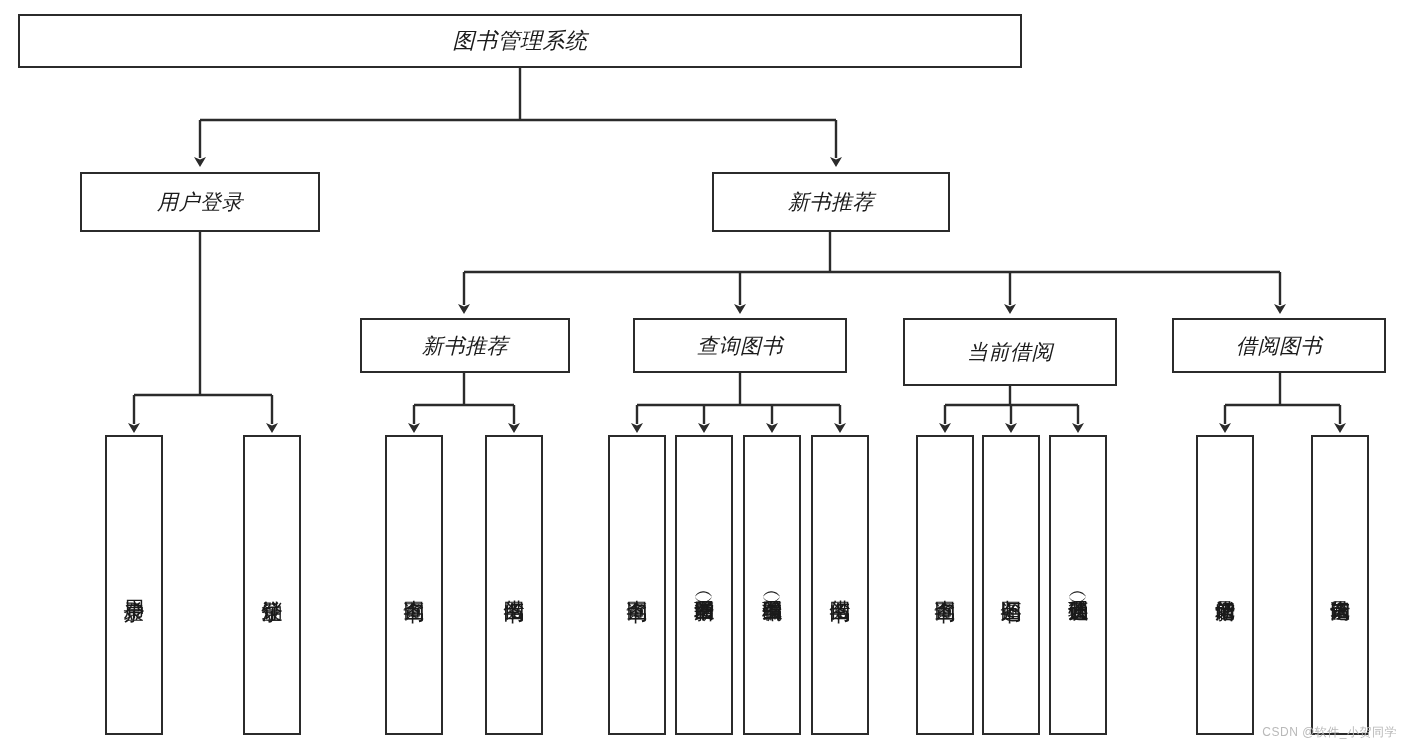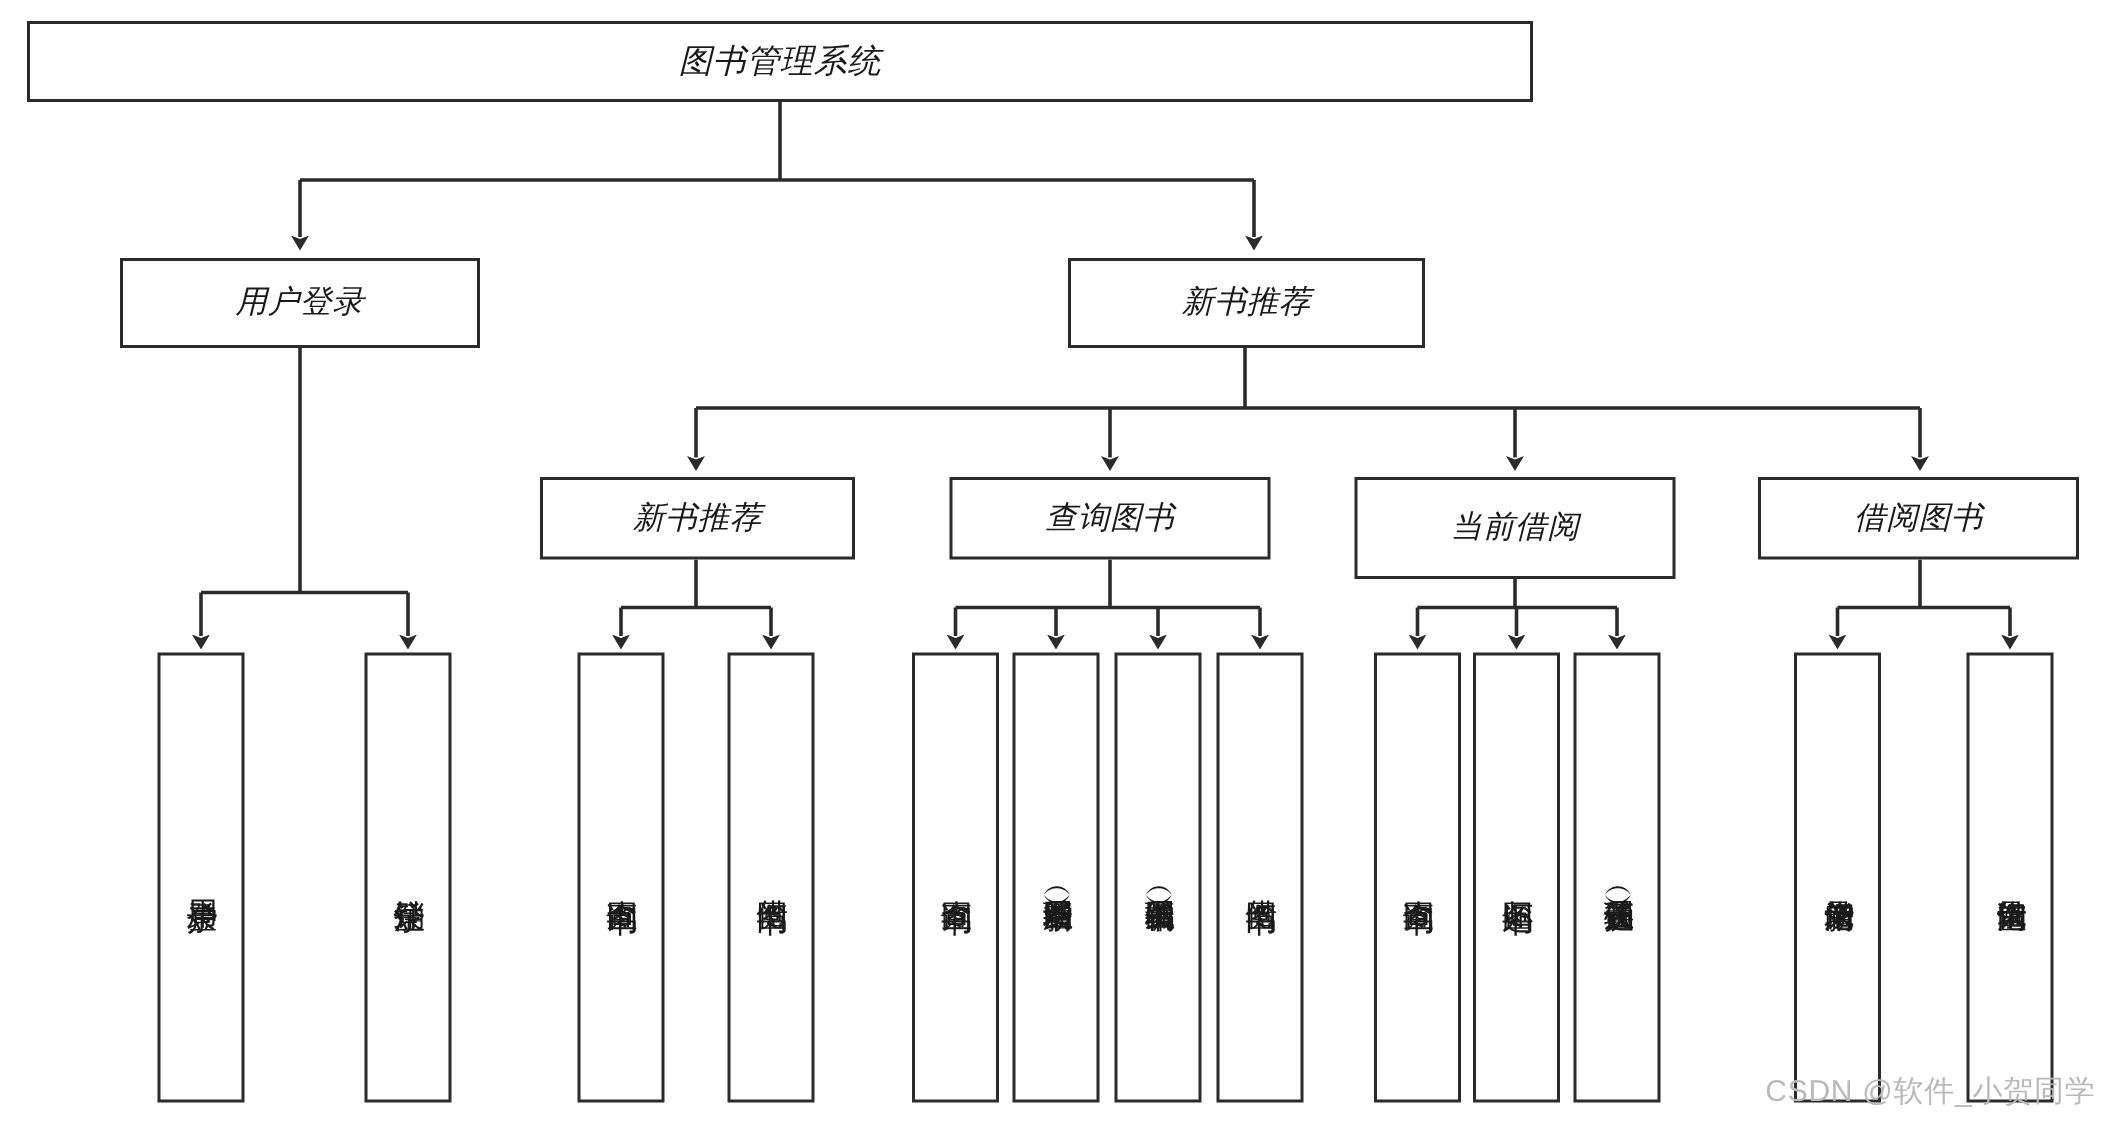--- a/index.html
+++ b/index.html
@@ -58,21 +58,21 @@
   }
   .vtext.tight {
     font-size: 20px;
     line-height: 1.28;
     letter-spacing: 0px;
   }
   .watermark {
     position: absolute;
     right: 8px;
     bottom: 6px;
-    font-size: 20px;
+    font-size: 12px;
     color: #b9b9b9;
     white-space: nowrap;
     letter-spacing: 0.5px;
   }
 </style>
 </head>
 <body>
 
 <div id="canvas">
 

